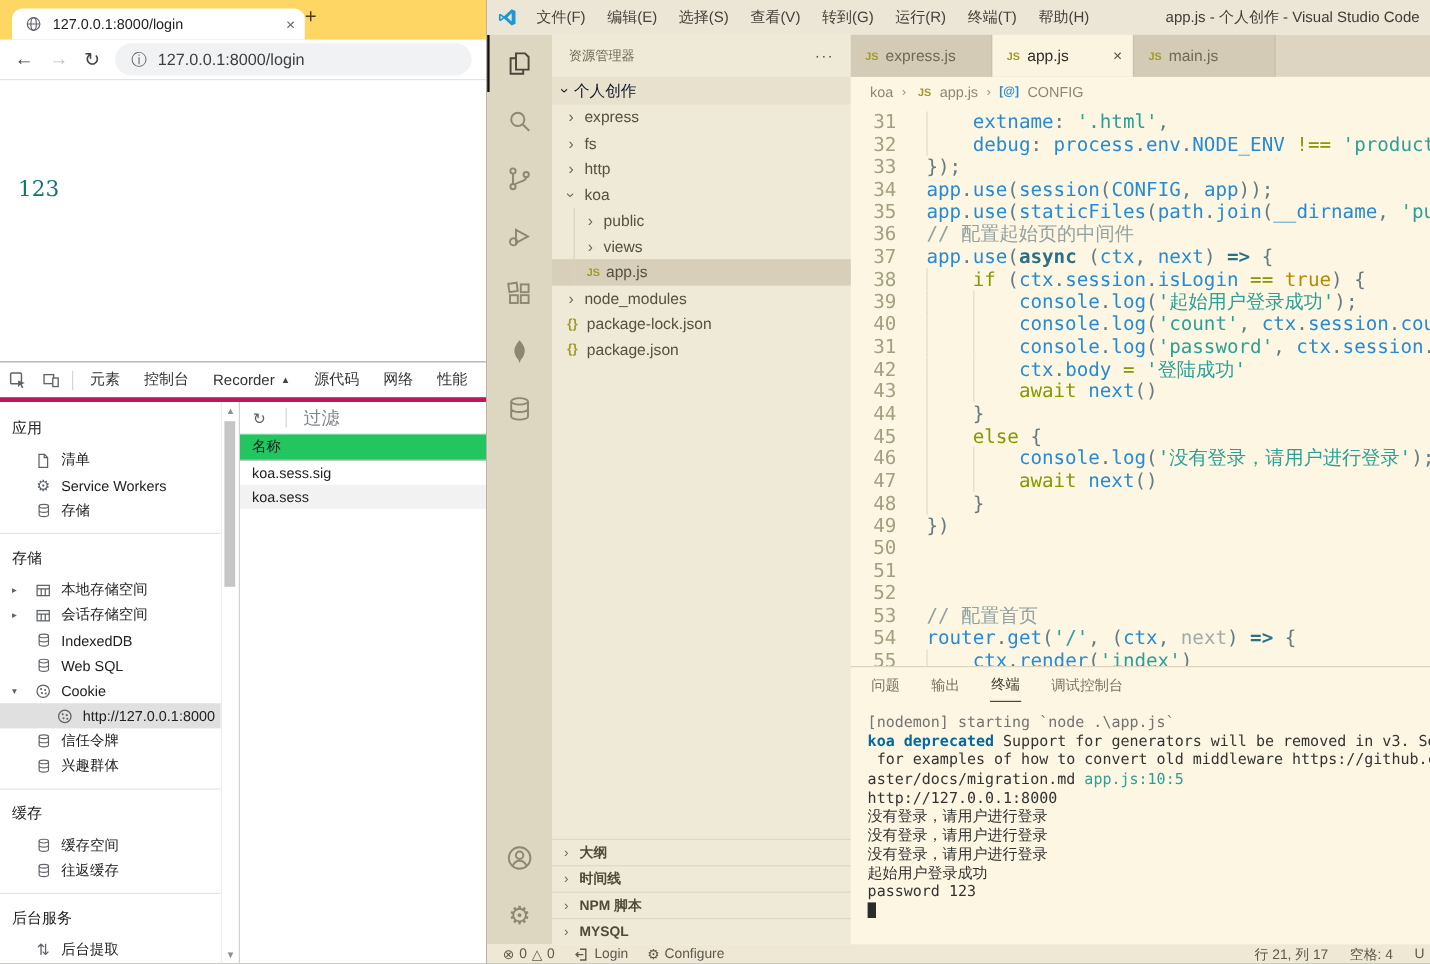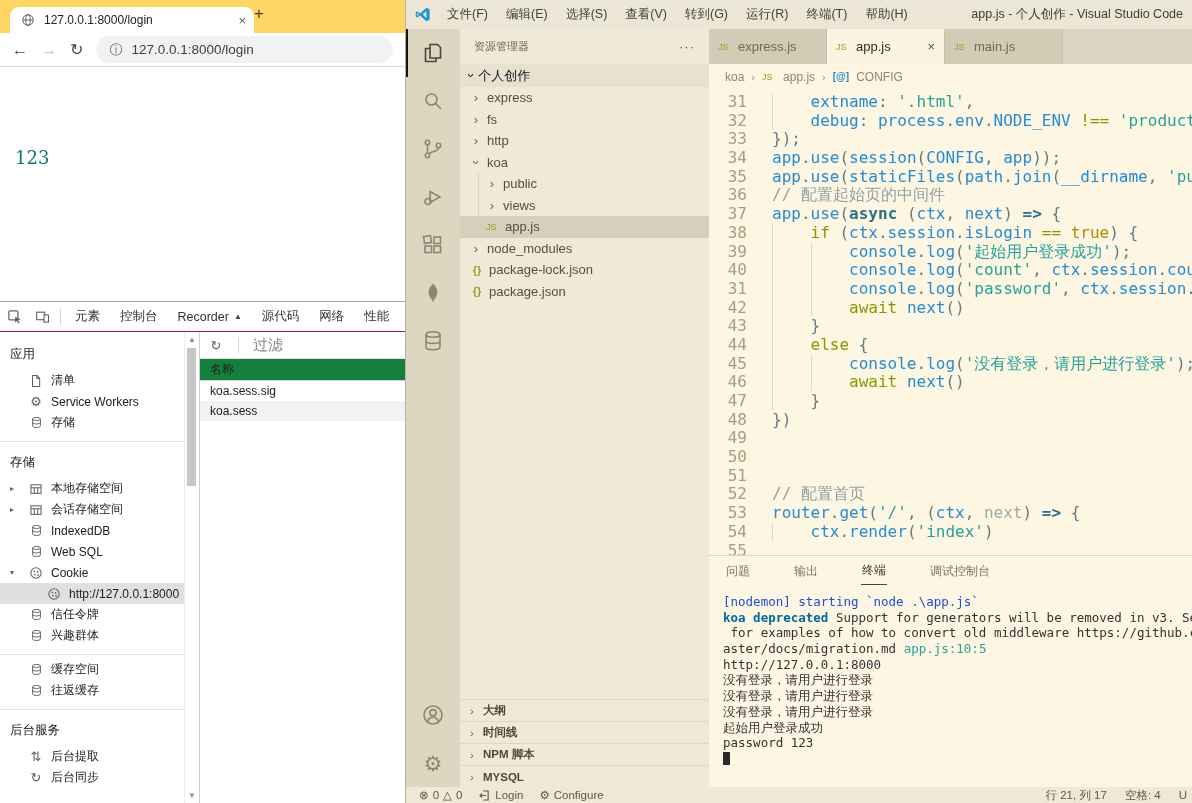--- a/index.html
+++ b/index.html
@@ -19,21 +19,21 @@
   .nav{font-size:16px;color:#444}
   .nav.dis{color:#BDC1C6}
   .urlbar{flex:1;height:27px;background:#F0F2F3;border-radius:14px;display:flex;align-items:center;
           gap:9px;padding:0 13px;color:#5F6368;font-size:13px}
   .urlbar .url{color:#3C4043;font-size:13.5px}
   .bpage{height:234px;position:relative;background:#fff}
   .pgtext{position:absolute;left:15px;top:80px;font-family:"DejaVu Serif",serif;font-size:18px;color:#0f766e}
   
   .devtools{position:absolute;top:301px;left:0;right:0;bottom:0;border-top:1px solid #A8A8A8;
             background:#fff;color:#333;font-size:12px;display:flex;flex-direction:column}
-  .dtbar{height:29px;border-bottom:1px solid #be185d;display:flex;align-items:center;flex:none;color:#5F6368}
+  .dtbar{height:29px;border-bottom:4px solid #be185d;display:flex;align-items:center;flex:none;color:#5F6368}
   .dtbar .ic{width:28px;text-align:center;display:flex;justify-content:center}
   .dtsep{width:1px;height:16px;background:#D5D5D5;margin:0 4px}
   .dttab{padding:0 10px;font-size:12.5px;color:#333;white-space:nowrap;display:flex;align-items:center;gap:5px}
   .recflag{font-size:8px;color:#444}
   .dtbody{flex:1;display:flex;min-height:0}
   .dtside{width:184px;overflow:hidden;flex:none;padding-top:2px}
   .dtsec{padding:4px 0 8px}
   .dtsec + .dtsec{border-top:1px solid #E4E4E4}
   .dtsec h4{margin:0;padding:8px 10px 7px;font-weight:normal;font-size:12.5px;color:#202124}
   .dtrow{height:21px;display:flex;align-items:center;padding-left:8px;color:#202124;white-space:nowrap}
@@ -44,21 +44,21 @@
   .dticon{width:16px;height:16px;flex:none;color:#5F6368;display:flex;align-items:center;justify-content:center}
   .txticon{font-size:13px;color:#5F6368;width:16px;text-align:center;flex:none}
   .dtscroll{width:14px;flex:none;border-left:1px solid #EDEDED;position:relative;font-size:8px;color:#909090}
   .dtscroll .up{position:absolute;top:3px;left:0;right:0;text-align:center}
   .dtscroll .dn{position:absolute;bottom:3px;left:0;right:0;text-align:center}
   .dtscroll .thumb{position:absolute;top:16px;left:2px;width:9px;height:138px;background:#C6C6C6}
   .dttable{flex:1;border-left:1px solid #D0D0D0;display:flex;flex-direction:column;min-width:0}
   .dtfilter{height:26px;border-bottom:1px solid #E4E4E4;display:flex;align-items:center;gap:10px;
             padding:0 8px;color:#5F6368}
   .dtfilter .ph{color:#80868B;font-size:15px}
-  .dthead{height:21px;background:#15803d;border-bottom:1px solid #CFCFCF;display:flex;align-items:center;
+  .dthead{height:21px;background:#22c55e;border-bottom:1px solid #CFCFCF;display:flex;align-items:center;
           padding-left:10px;color:#202124;flex:none}
   .crow{height:20px;display:flex;align-items:center;padding-left:10px;color:#202124}
   #cookie-rows .crow:nth-child(even){background:#F2F2F2}
   
   .vpane{position:absolute;left:405px;top:0;width:787px;height:803px;background:#FDF6E3;color:#3B3A30;
          border-left:1px solid #B9B2A0}
   .vtitle{height:29px;background:#ECE6D6;display:flex;align-items:center;font-size:12.5px;color:#45423A}
   .vlogo{width:32px;display:flex;justify-content:center}
   .vmenu{display:flex}
   .vmenu span{padding:0 9px}
@@ -73,21 +73,21 @@
   .sbar{width:249px;background:#EFE9D7;display:flex;flex-direction:column;flex:none;font-size:13px;color:#55503F}
   .sbhead{height:35px;display:flex;align-items:center;padding:0 14px;font-size:11px;color:#6E6853;flex:none}
   .sbhead .dots{margin-left:auto;letter-spacing:1px;color:#55503F;font-size:13px}
   .sbroot{height:23px;background:#E7E1CE;display:flex;align-items:center;gap:5px;padding-left:9px;
           font-weight:normal;color:#0f172a;flex:none}
   .tree{position:relative}
   .trow{height:21.5px;display:flex;align-items:center;gap:5px}
   .trow .chev{width:12px;text-align:center;color:#6E6853;flex:none}
   .trow.sel{background:#D7CFBA}
   .rot{display:inline-block;transform:rotate(90deg)}
-  .jsbadge{font-size:9px;font-weight:normal;color:#A09B25;width:14px;text-align:left;flex:none}
+  .jsbadge{font-size:9px;font-weight:bold;color:#A09B25;width:14px;text-align:right;flex:none}
   .jsonbadge{font-size:11px;font-weight:bold;color:#A09B25;width:14px;text-align:center;flex:none}
   .tguide{position:absolute;left:18px;width:1px;background:#D9D2BC}
   .sbsections{margin-top:auto}
   .sbsec{height:21px;border-top:1px solid #DFD8C4;display:flex;align-items:center;gap:5px;
          padding-left:6px;font-weight:bold;font-size:11.5px;color:#4E4939}
   .sbsec .chev{width:12px;text-align:center;font-weight:normal;color:#6E6853}
   
   .ecol{flex:1;display:flex;flex-direction:column;min-width:0;background:#FDF6E3}
   .etabs{height:35px;background:#DDD5C2;display:flex;flex:none}
   .etab{width:118px;display:flex;align-items:center;gap:6px;padding:0 9px;font-size:13px;
@@ -102,28 +102,28 @@
          overflow:hidden;padding-top:4px}
   .egut{width:38px;text-align:right;color:#A59F82;flex:none}
   .egut div,.cl{height:18.7px;white-space:pre}
   .elines{flex:1;padding-left:25px;overflow:hidden}
   .tk-d{color:#657B83}.tk-b{color:#268BD2}.tk-g{color:#859900}
   .tk-k{color:#2A7087;font-weight:bold}.tk-s{color:#2AA198}
   .tk-c{color:#93A1A1;}.tk-o{color:#B58900}.tk-u{color:#A1ABA8}
   .tk-i{box-shadow:inset 1px 0 0 #E2DBC3;color:#657B83}
   
   .panel{height:231px;border-top:1px solid #DDD5C0;display:flex;flex-direction:column;flex:none}
-  .ptabs{height:30px;display:flex;align-items:center;gap:42px;padding-left:16px;font-size:12px;
+  .ptabs{height:30px;display:flex;align-items:center;gap:24px;padding-left:16px;font-size:12px;
          color:#7A7463;flex:none}
   .ptab{padding:5px 1px}
   .ptab.active{color:#3A382F;border-bottom:1px solid #4A463A}
   .term{flex:1;padding:8px 0 0 14px;font-family:"DejaVu Sans Mono",monospace;font-size:12.5px;
         line-height:15.7px;color:#333;overflow:hidden}
   .tl{height:15.7px;white-space:pre}
-  .tm-g{color:#1d4ed8}.tm-t{color:#2AA198}.tm-b{font-weight:bold;color:#0369a1}
+  .tm-g{color:#737373}.tm-t{color:#2AA198}.tm-b{font-weight:bold;color:#0369a1}
   .cursor{display:inline-block;width:7px;height:13px;background:#2B2B2B;vertical-align:-2px}
   
   .statusbar{position:absolute;left:0;right:0;bottom:0;height:16px;background:#EEE8D5;display:flex;
              align-items:center;gap:16px;padding:0 6px 0 13px;font-size:11.5px;color:#5E594A}
   .stitem{display:flex;align-items:center;gap:4px;white-space:nowrap}
   .sright{margin-left:auto;display:flex;gap:18px;align-items:center}
   svg{display:block}
 </style>
 </head>
 <body>
@@ -308,20 +308,21 @@
                 <span class="dticon">
                   <svg width="13" height="13" viewBox="0 0 16 16" fill="none" stroke="currentColor" stroke-width="1.2">
                     <ellipse cx="8" cy="3.6" rx="4.8" ry="1.9"></ellipse>
                     <path d="M3.2 3.6v8.6c0 1.1 2.1 1.9 4.8 1.9s4.8-.8 4.8-1.9V3.6M3.2 7.9c0 1.1 2.1 1.9 4.8 1.9s4.8-.8 4.8-1.9"></path>
                   </svg>
                 </span>
                 <span class="lbl">兴趣群体</span>
               </div>
             </div>
             <div class="dtsec">
+              <h4>缓存</h4>
               <div class="dtrow">
                 <span class="tri"></span>
                 <span class="dticon">
                   <svg width="13" height="13" viewBox="0 0 16 16" fill="none" stroke="currentColor" stroke-width="1.2">
                     <ellipse cx="8" cy="3.6" rx="4.8" ry="1.9"></ellipse>
                     <path d="M3.2 3.6v8.6c0 1.1 2.1 1.9 4.8 1.9s4.8-.8 4.8-1.9V3.6M3.2 7.9c0 1.1 2.1 1.9 4.8 1.9s4.8-.8 4.8-1.9"></path>
                   </svg>
                 </span>
                 <span class="lbl">缓存空间</span>
               </div>
@@ -581,20 +582,21 @@
               <div class="cl"><span class="tk-i">    </span><span class="tk-b">debug</span><span class="tk-d">: </span><span class="tk-b">process</span><span class="tk-d">.</span><span class="tk-b">env</span><span class="tk-d">.</span><span class="tk-b">NODE_ENV</span><span class="tk-d"> </span><span class="tk-g">!==</span><span class="tk-d"> </span><span class="tk-s">'production'</span></div>
               <div class="cl"><span class="tk-d">});</span></div>
               <div class="cl"><span class="tk-b">app</span><span class="tk-d">.</span><span class="tk-b">use</span><span class="tk-d">(</span><span class="tk-b">session</span><span class="tk-d">(</span><span class="tk-b">CONFIG</span><span class="tk-d">, </span><span class="tk-b">app</span><span class="tk-d">));</span></div>
               <div class="cl"><span class="tk-b">app</span><span class="tk-d">.</span><span class="tk-b">use</span><span class="tk-d">(</span><span class="tk-b">staticFiles</span><span class="tk-d">(</span><span class="tk-b">path</span><span class="tk-d">.</span><span class="tk-b">join</span><span class="tk-d">(</span><span class="tk-b">__dirname</span><span class="tk-d">, </span><span class="tk-s">'public'</span><span class="tk-d">)))</span></div>
               <div class="cl"><span class="tk-c">// 配置起始页的中间件</span></div>
               <div class="cl"><span class="tk-b">app</span><span class="tk-d">.</span><span class="tk-b">use</span><span class="tk-d">(</span><span class="tk-k">async</span><span class="tk-d"> (</span><span class="tk-b">ctx</span><span class="tk-d">, </span><span class="tk-b">next</span><span class="tk-d">) </span><span class="tk-k">=&gt;</span><span class="tk-d"> {</span></div>
               <div class="cl"><span class="tk-i">    </span><span class="tk-g">if</span><span class="tk-d"> (</span><span class="tk-b">ctx</span><span class="tk-d">.</span><span class="tk-b">session</span><span class="tk-d">.</span><span class="tk-b">isLogin</span><span class="tk-d"> </span><span class="tk-g">==</span><span class="tk-d"> </span><span class="tk-o">true</span><span class="tk-d">) {</span></div>
               <div class="cl"><span class="tk-i">    </span><span class="tk-i">    </span><span class="tk-b">console</span><span class="tk-d">.</span><span class="tk-b">log</span><span class="tk-d">(</span><span class="tk-s">'起始用户登录成功'</span><span class="tk-d">);</span></div>
               <div class="cl"><span class="tk-i">    </span><span class="tk-i">    </span><span class="tk-b">console</span><span class="tk-d">.</span><span class="tk-b">log</span><span class="tk-d">(</span><span class="tk-s">'count'</span><span class="tk-d">, </span><span class="tk-b">ctx</span><span class="tk-d">.</span><span class="tk-b">session</span><span class="tk-d">.</span><span class="tk-b">count</span><span class="tk-d">);</span></div>
               <div class="cl"><span class="tk-i">    </span><span class="tk-i">    </span><span class="tk-b">console</span><span class="tk-d">.</span><span class="tk-b">log</span><span class="tk-d">(</span><span class="tk-s">'password'</span><span class="tk-d">, </span><span class="tk-b">ctx</span><span class="tk-d">.</span><span class="tk-b">session</span><span class="tk-d">.</span><span class="tk-b">password</span><span class="tk-d">);</span></div>
+              <div class="cl"><span class="tk-i">    </span><span class="tk-i">    </span><span class="tk-b">ctx</span><span class="tk-d">.</span><span class="tk-b">body</span><span class="tk-d"> </span><span class="tk-g">=</span><span class="tk-d"> </span><span class="tk-s">'登陆成功'</span></div>
               <div class="cl"><span class="tk-i">    </span><span class="tk-i">    </span><span class="tk-g">await</span><span class="tk-d"> </span><span class="tk-b">next</span><span class="tk-d">()</span></div>
               <div class="cl"><span class="tk-i">    </span><span class="tk-d">}</span></div>
               <div class="cl"><span class="tk-i">    </span><span class="tk-g">else</span><span class="tk-d"> {</span></div>
               <div class="cl"><span class="tk-i">    </span><span class="tk-i">    </span><span class="tk-b">console</span><span class="tk-d">.</span><span class="tk-b">log</span><span class="tk-d">(</span><span class="tk-s">'没有登录，请用户进行登录'</span><span class="tk-d">);</span></div>
               <div class="cl"><span class="tk-i">    </span><span class="tk-i">    </span><span class="tk-g">await</span><span class="tk-d"> </span><span class="tk-b">next</span><span class="tk-d">()</span></div>
               <div class="cl"><span class="tk-i">    </span><span class="tk-d">}</span></div>
               <div class="cl"><span class="tk-d">})</span></div>
               <div class="cl"></div>
               <div class="cl"></div>
               <div class="cl"></div>

